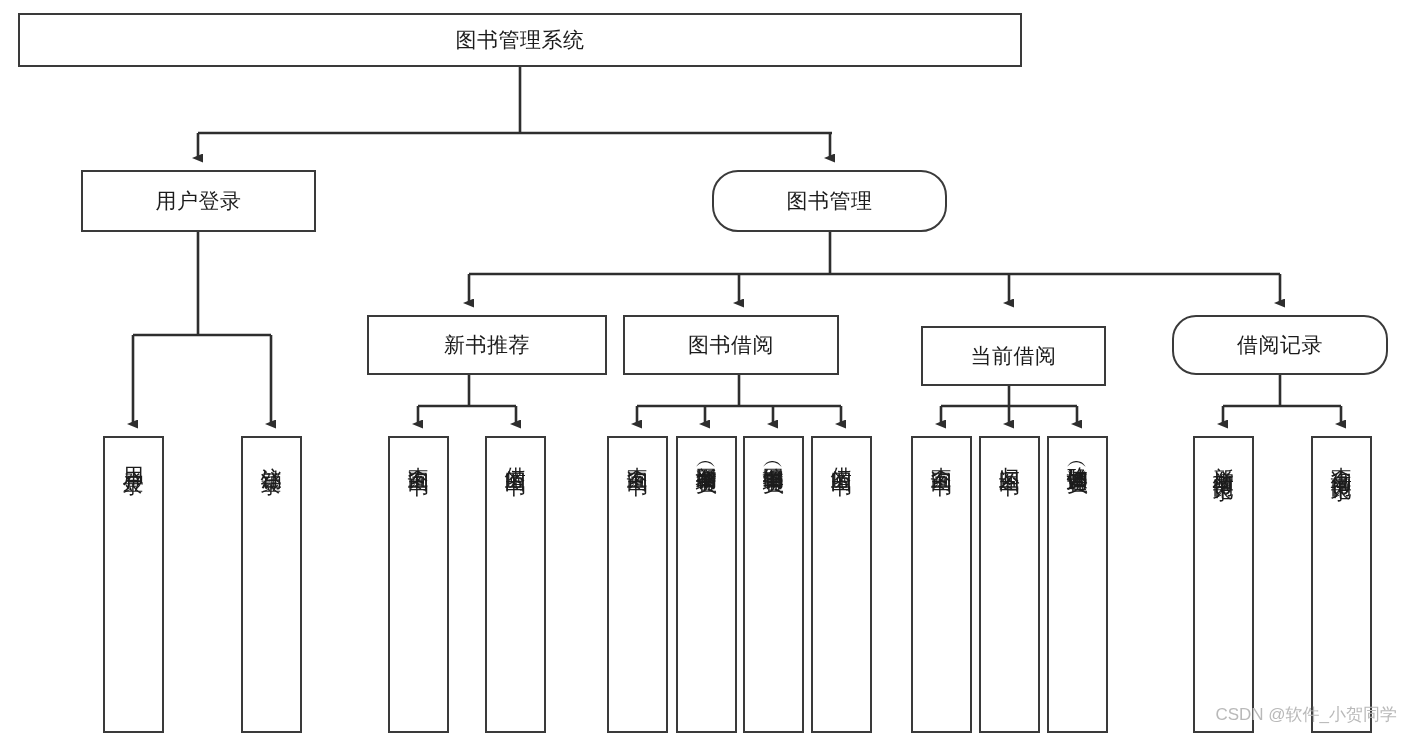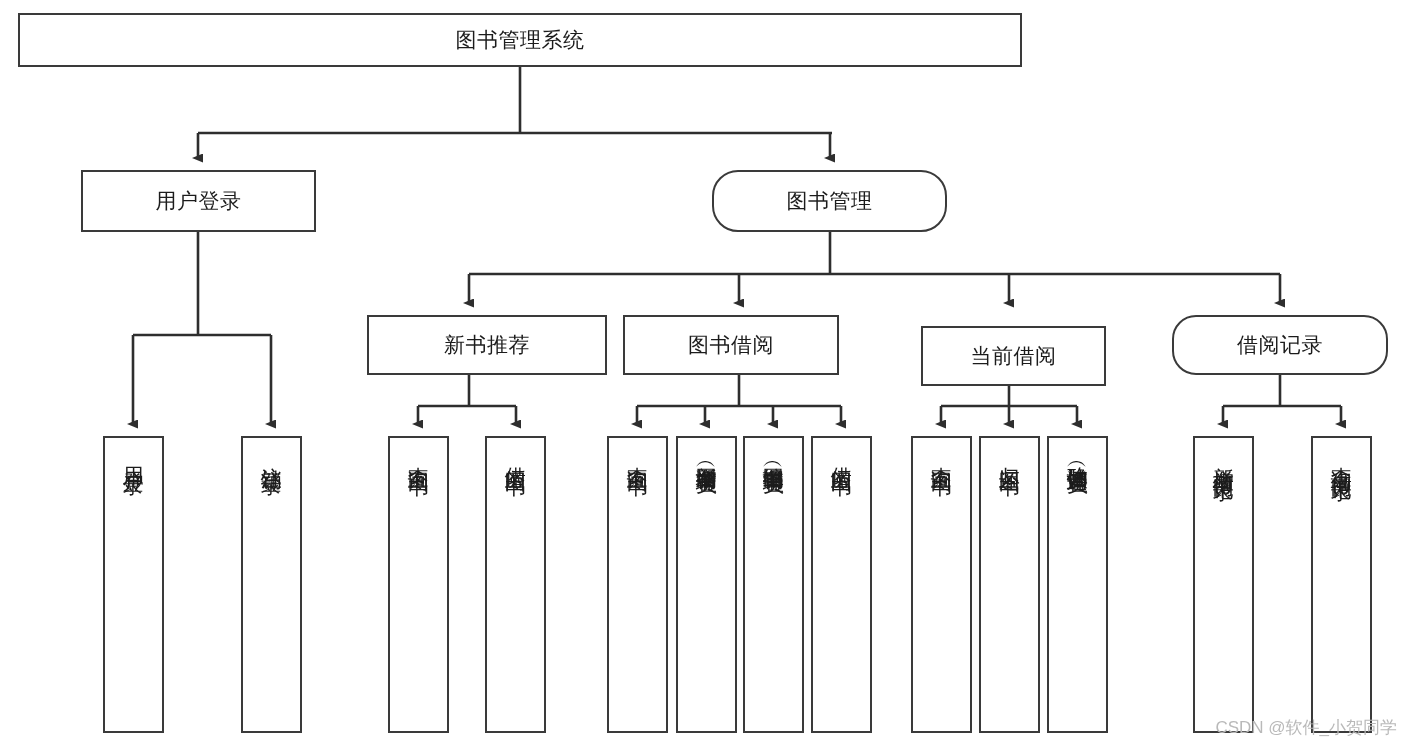--- a/index.html
+++ b/index.html
@@ -47,21 +47,21 @@
     max-height:100%;
   }
   .node.leaf{
     align-items:flex-start;
     padding-top:12px;
   }
   .node.leaf.tall .label{letter-spacing:1px;}
   .watermark{
     position:absolute;
     right:8px;
-    bottom:8px;
+    bottom:21px;
     font-size:17px;
     color:#b9b9b9;
     z-index:5;
     white-space:nowrap;
     font-family:"Liberation Sans","DejaVu Sans",sans-serif;
   }
 </style>
 </head>
 <body>
 

